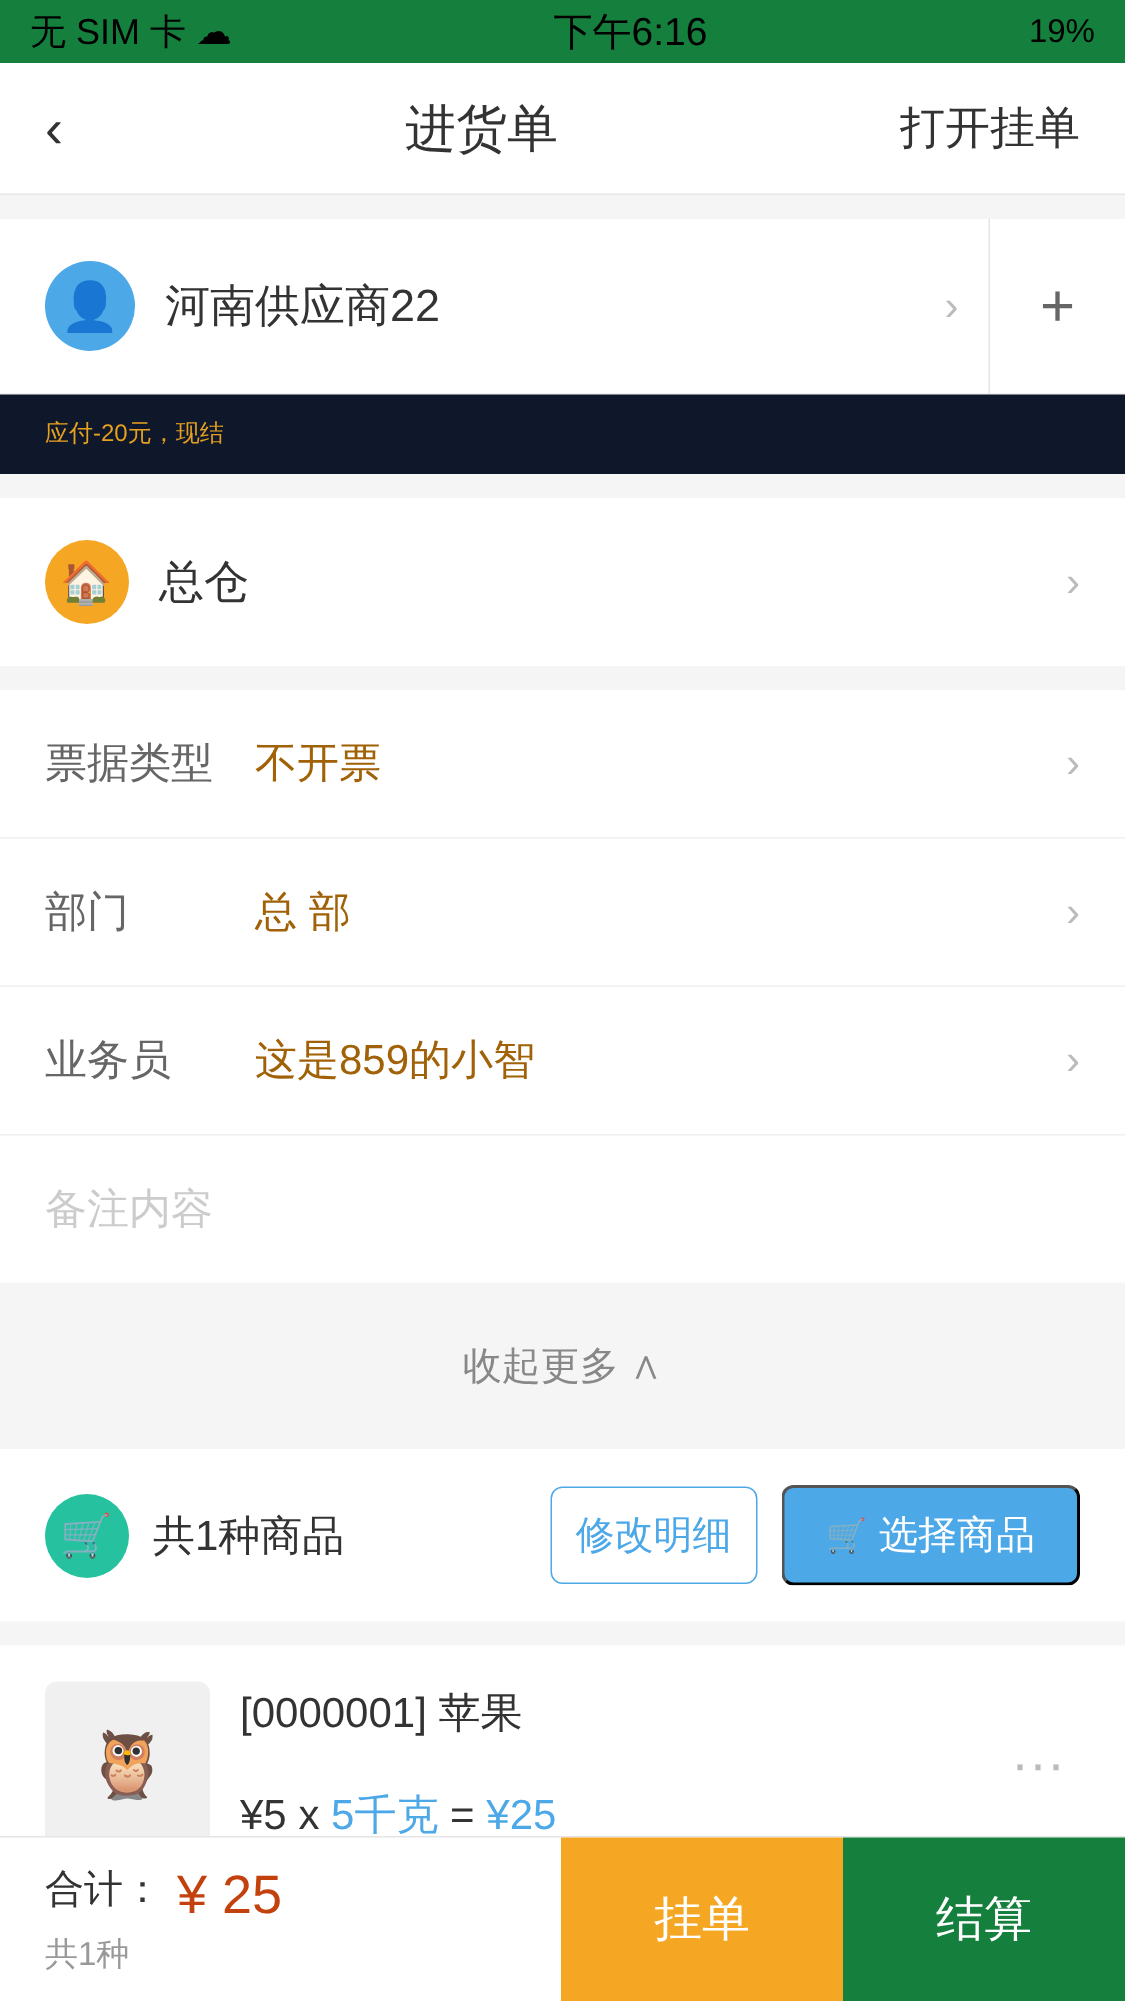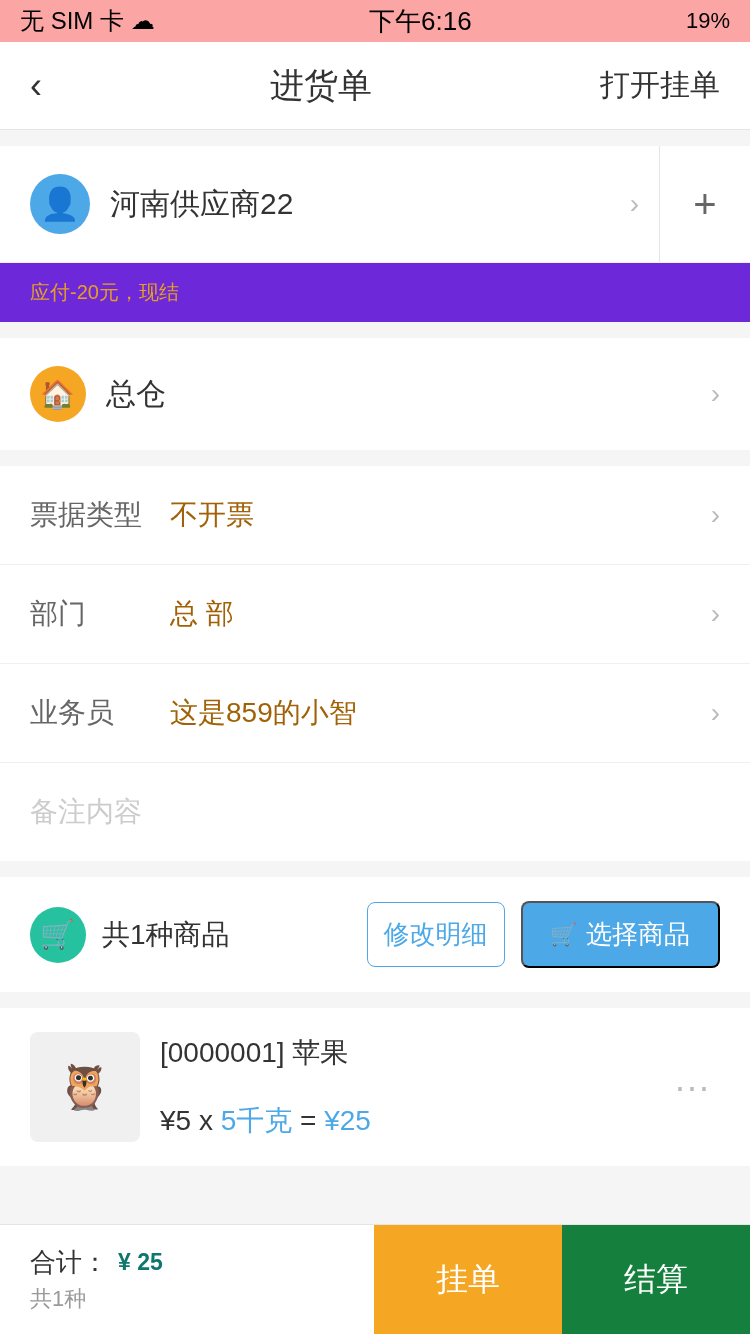--- a/index.html
+++ b/index.html
@@ -8,21 +8,21 @@
       font-family: -apple-system, "PingFang SC", "Helvetica Neue", Arial, sans-serif;
       background: #f5f5f5;
       width: 750px;
       min-height: 1334px;
       overflow-x: hidden;
       font-size: 28px;
     }
 
     
     .status-bar {
-      background: #fca5a5;
+      background: #15803d;
       height: 42px;
       display: flex;
       align-items: center;
       justify-content: space-between;
       padding: 0 20px;
       font-size: 24px;
       color: #000;
     }
     .status-left { display: flex; align-items: center; gap: 8px; }
     .status-center { font-size: 26px; font-weight: 500; }
@@ -105,23 +105,23 @@
       display: flex;
       align-items: center;
       justify-content: center;
       font-size: 40px;
       color: #666;
       cursor: pointer;
     }
 
     
     .notice-bar {
-      background: #6d28d9;
+      background: #0f172a;
       padding: 16px 30px;
-      font-size: 20px;
+      font-size: 16px;
       color: #e6a020;
       margin-bottom: 16px;
     }
 
     
     .warehouse-section {
       background: #fff;
       display: flex;
       align-items: center;
       padding: 28px 30px;
@@ -286,31 +286,31 @@
     }
     .total-section {
       flex: 1;
       display: flex;
       flex-direction: column;
       justify-content: center;
       padding: 0 30px;
     }
     .total-main {
       display: flex;
-      align-items: center;
+      align-items: flex-start;
       gap: 10px;
     }
     .total-label {
       font-size: 26px;
       color: #333;
     }
     .total-amount {
-      font-size: 23px;
-      font-weight: 700;
-      color: #0f766e;
+      font-size: 36px;
+      font-weight: 400;
+      color: #c2410c;
     }
     .total-sub {
       font-size: 22px;
       color: #999;
       margin-top: 4px;
     }
     .btn-hang {
       width: 188px;
       background: #f5a623;
       display: flex;
@@ -398,20 +398,21 @@
       <span class="form-label">业务员</span>
       <span class="form-value">这是859的小智</span>
       <span class="chevron">›</span>
     </div>
 
     <div class="form-row">
       <span class="form-placeholder">备注内容</span>
     </div>
   </div>
 
+  <div class="collapse-btn">收起更多 ∧</div>
 
   <div class="products-header section">
     <div class="products-icon">
       <span style="color:#fff; font-size:28px;">🛒</span>
     </div>
     <span class="products-count">共1种商品</span>
     <button class="btn-outline">修改明细</button>
     <button class="btn-primary">
       <span style="font-size:22px;">🛒</span>
       <span>选择商品</span>

